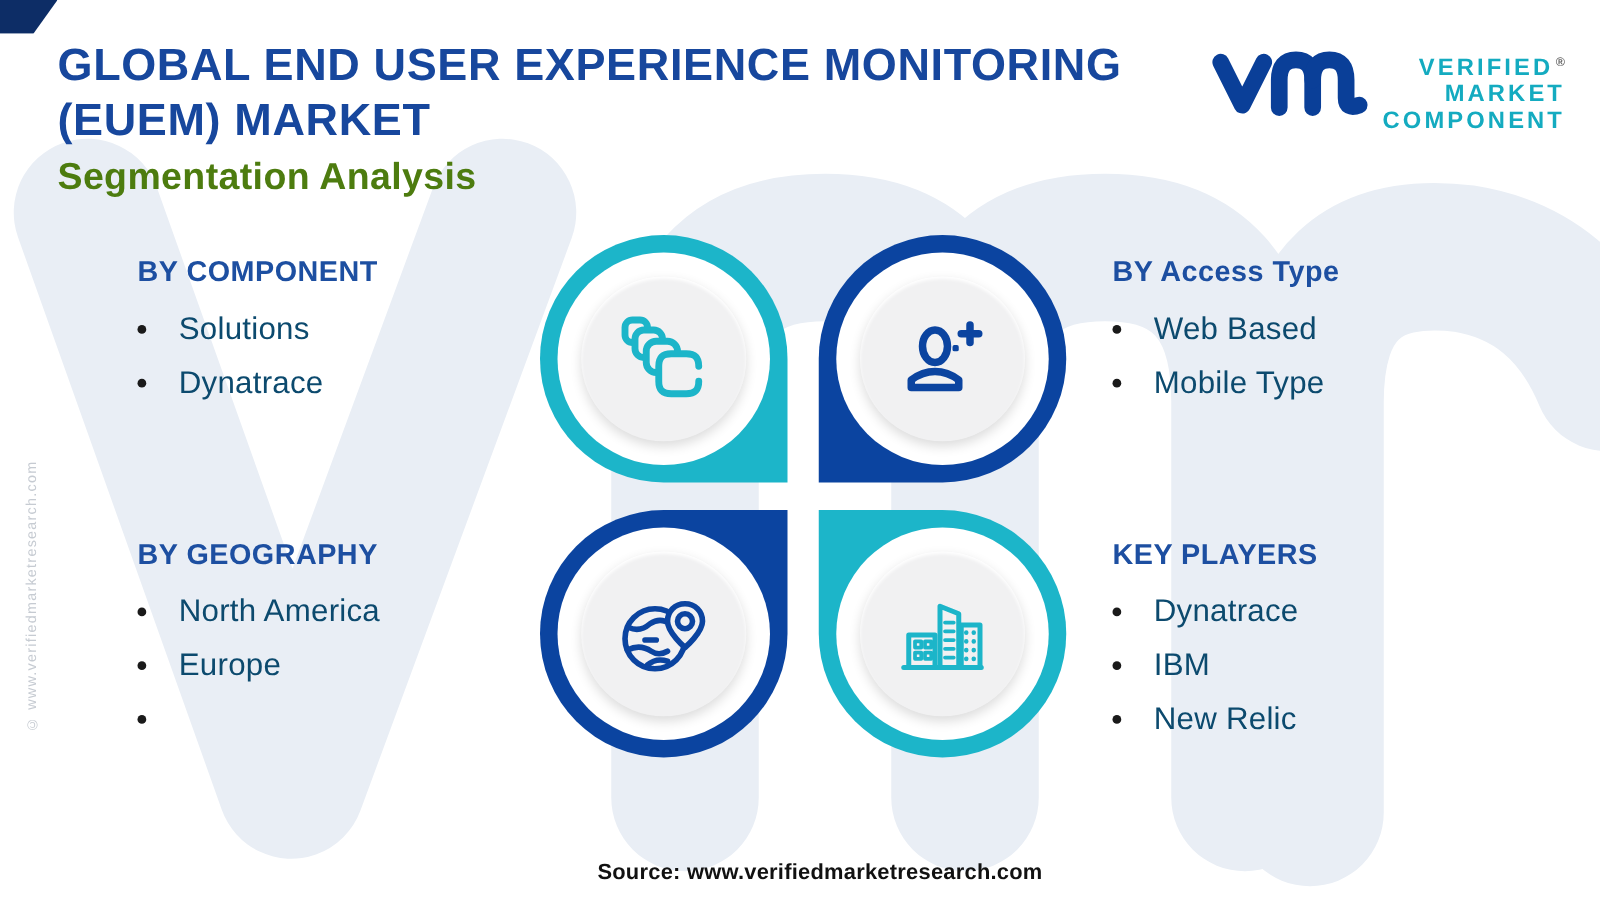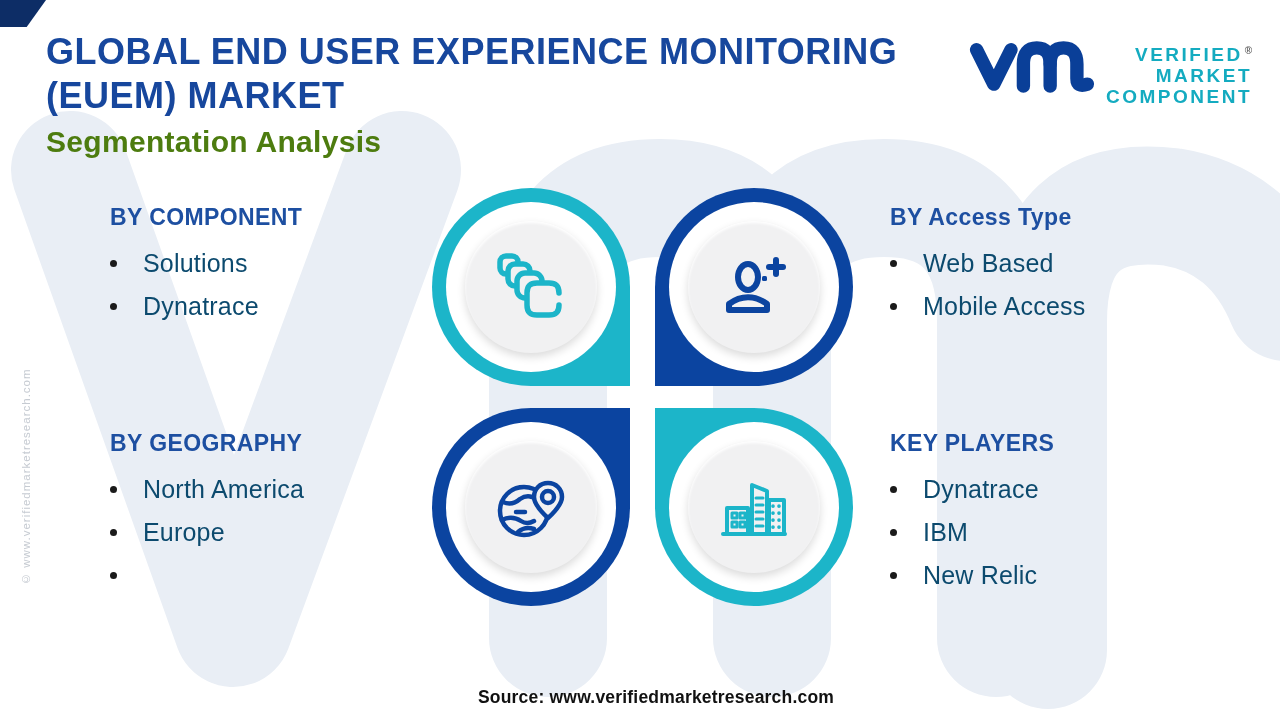--- a/index.html
+++ b/index.html
@@ -174,21 +174,21 @@
   </div>
 
   <div class="section s-tr">
     <div class="sec-title">BY Access Type</div>
     <div class="item">
         <span class="dot"></span>
         <span class="item-label">Web Based</span>
       </div>
     <div class="item">
         <span class="dot"></span>
-        <span class="item-label">Mobile Access</span>
+        <span class="item-label">Mobile Type</span>
       </div>
   </div>
 
   <div class="section s-bl">
     <div class="sec-title">BY GEOGRAPHY</div>
     <div class="item">
         <span class="dot"></span>
         <span class="item-label">North America</span>
       </div>
     <div class="item">

